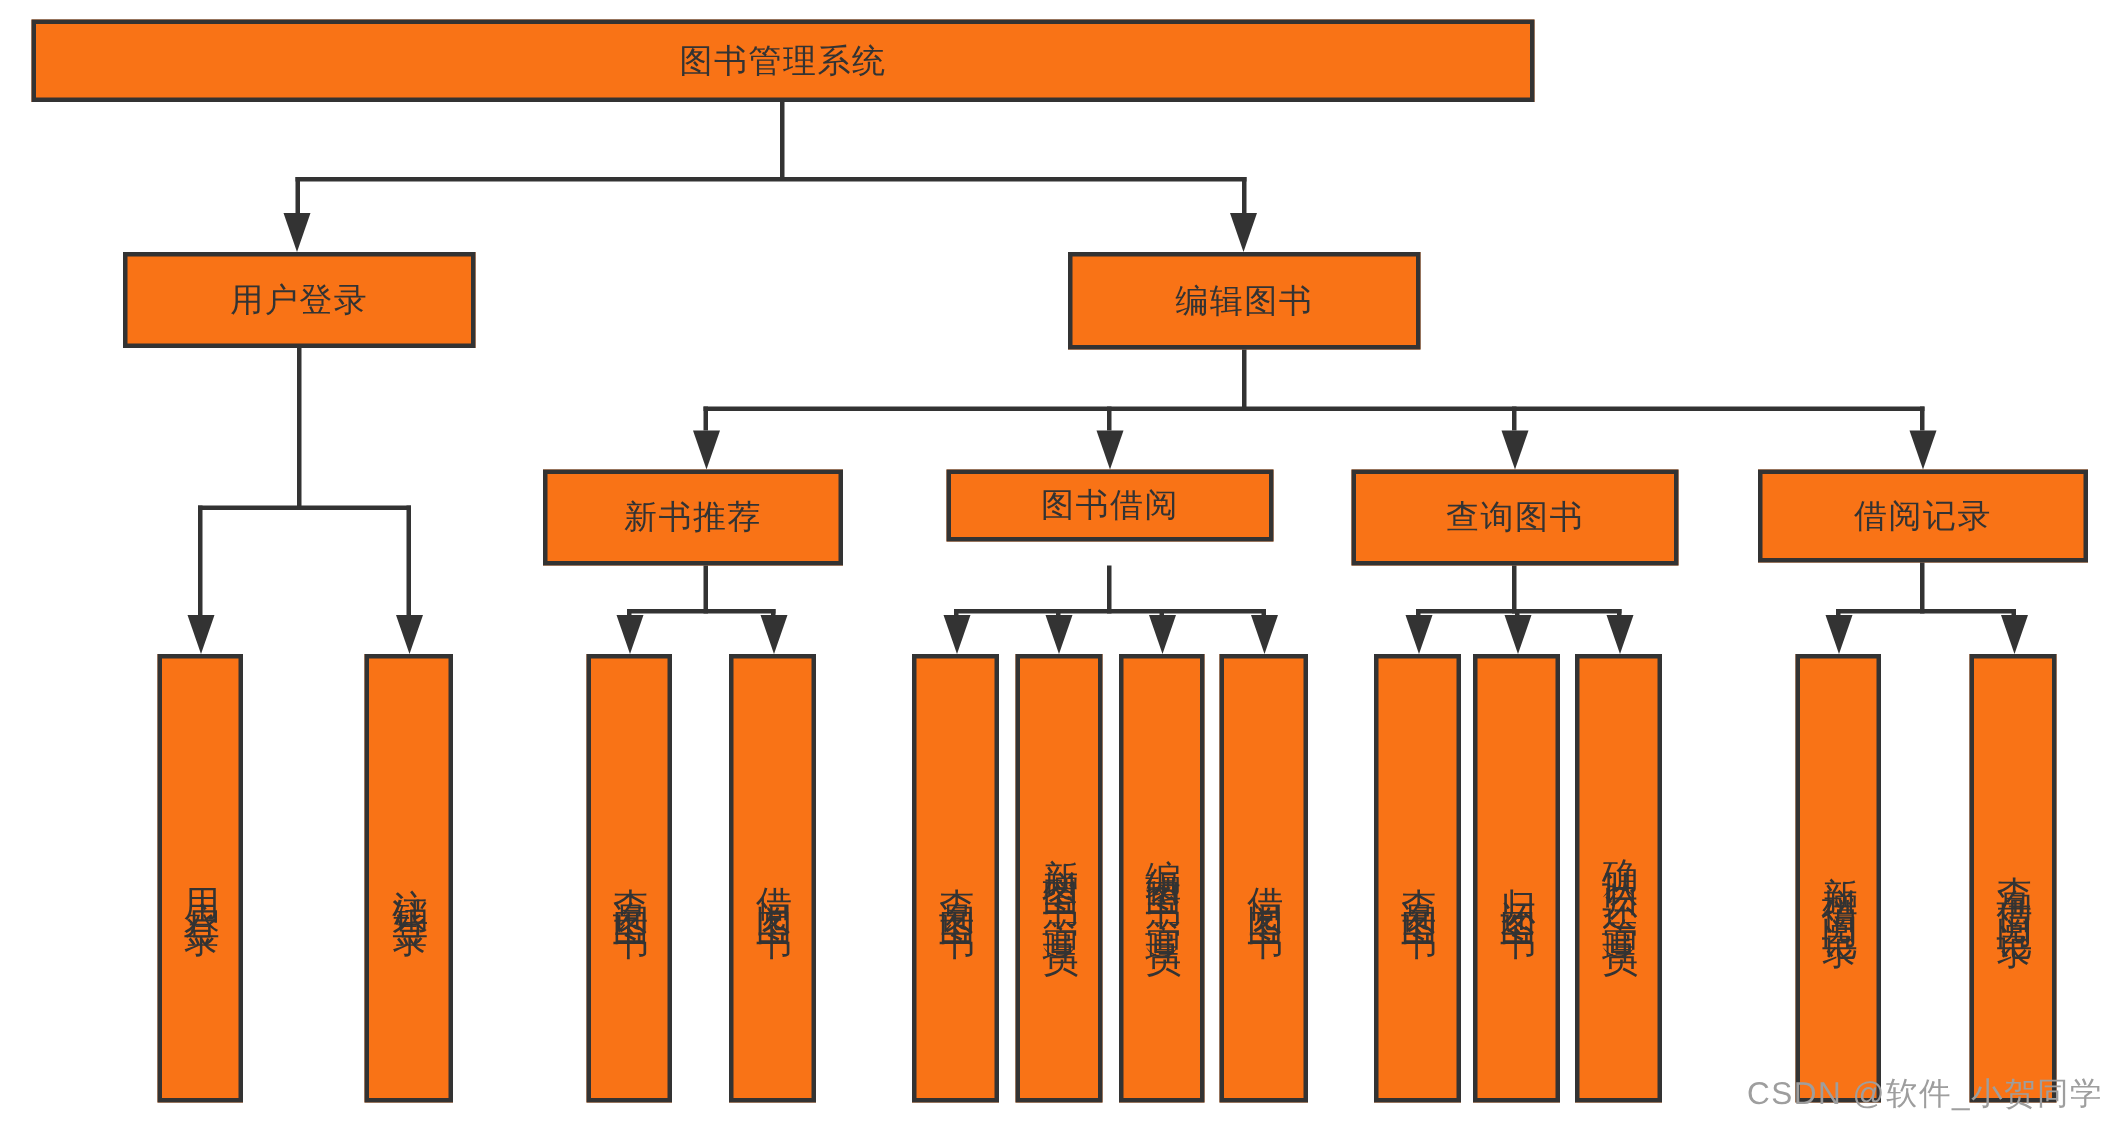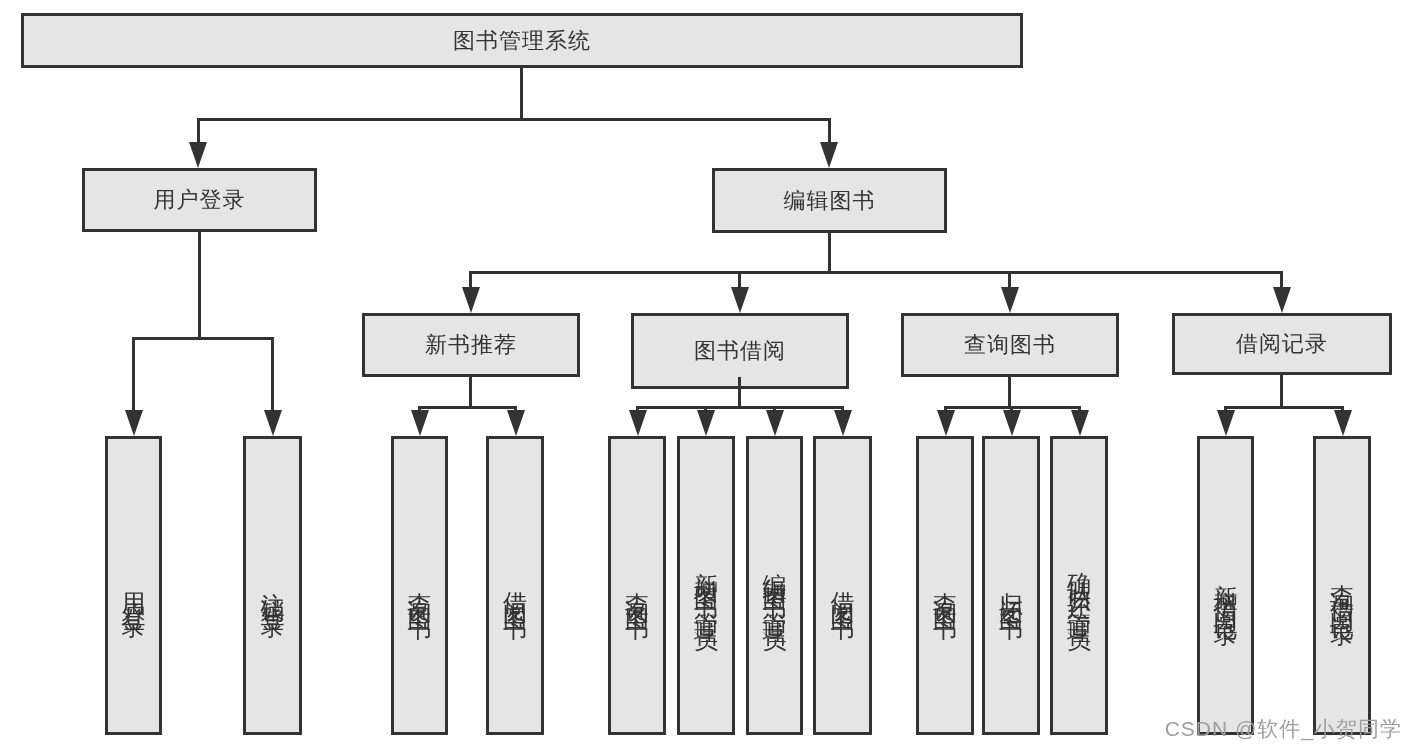--- a/index.html
+++ b/index.html
@@ -7,21 +7,21 @@
     position:relative;
     width:1405px;height:747px;
     background:#ffffff;
     font-family:"Liberation Sans", sans-serif;
     overflow:hidden;
   }
   .box{
     position:absolute;
     box-sizing:border-box;
     border:3px solid #333333;
-    background:#e5e5e5;
+    background:#f97316;
     display:flex;
     align-items:center;
     justify-content:center;
     color:#333333;
     font-size:22px;
     letter-spacing:1px;
     text-align:center;
   }
   .vbox{
     writing-mode:vertical-rl;
@@ -84,24 +84,24 @@
   <div class="hline" style="left:469px;top:271px;width:814px;"></div>
   <div class="vline" style="left:469px;top:271px;height:16px;"></div>
   <div class="arrow" style="left:462px;top:287px;"></div>
   <div class="vline" style="left:738px;top:271px;height:16px;"></div>
   <div class="arrow" style="left:731px;top:287px;"></div>
   <div class="vline" style="left:1008px;top:271px;height:16px;"></div>
   <div class="arrow" style="left:1001px;top:287px;"></div>
   <div class="vline" style="left:1280px;top:271px;height:16px;"></div>
   <div class="arrow" style="left:1273px;top:287px;"></div>
 
-  <div class="box" style="left:362px;top:313px;width:218px;height:64px;">
+  <div class="box" style="left:362px;top:313px;width:200px;height:64px;">
     <span>新书推荐</span>
   </div>
-  <div class="box" style="left:631px;top:313px;width:218px;height:76px;">
+  <div class="box" style="left:631px;top:313px;width:218px;height:48px;">
     <span>图书借阅</span>
   </div>
   <div class="box" style="left:901px;top:313px;width:218px;height:64px;">
     <span>查询图书</span>
   </div>
   <div class="box" style="left:1172px;top:313px;width:220px;height:62px;">
     <span>借阅记录</span>
   </div>
 
   <div class="vline" style="left:469px;top:377px;height:32px;"></div>

